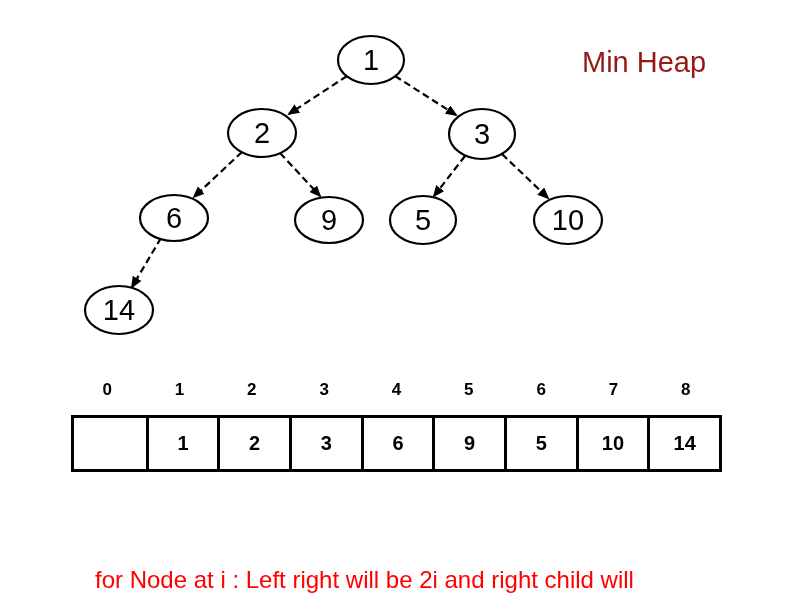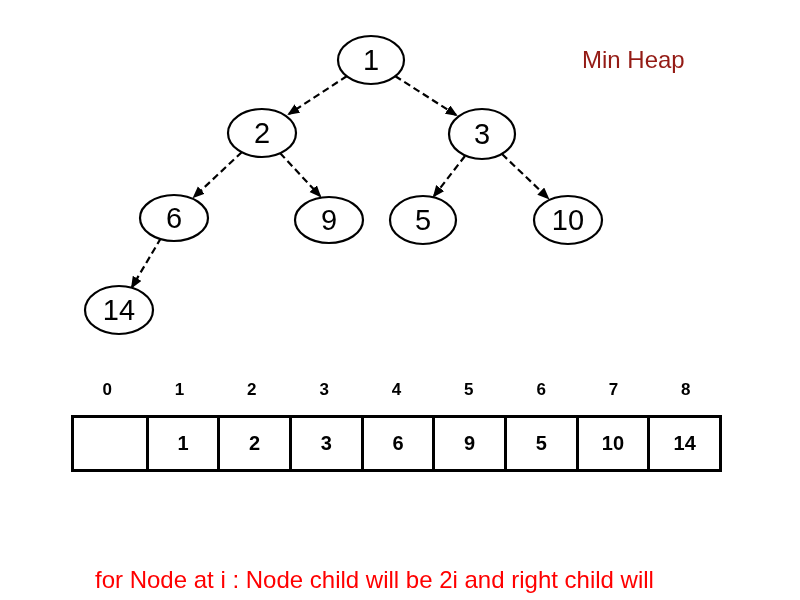--- a/index.html
+++ b/index.html
@@ -34,21 +34,21 @@
   .edge {
     fill: none;
     stroke: #000000;
     stroke-width: 2.2;
     stroke-dasharray: 7 4;
   }
   .heap-title {
     position: absolute;
     left: 582px;
     top: 46px;
-    font-size: 24px;
+    font-size: 29px;
     color: #941b15;
     white-space: nowrap;
   }
   .array-indices {
     position: absolute;
     left: 71px;
     top: 379px;
     width: 651px;
     height: 22px;
     display: grid;
@@ -175,17 +175,17 @@
     <div class="array-cell">2</div>
     <div class="array-cell">3</div>
     <div class="array-cell">6</div>
     <div class="array-cell">9</div>
     <div class="array-cell">5</div>
     <div class="array-cell">10</div>
     <div class="array-cell">14</div>
   </div>
 
   <div class="caption">
-    <div><span class="bright">for Node at i : Node child will be 2i and right child will</span></div>
+    <div><span class="bright">for Node at i : Left right will be 2i and right child will</span></div>
     
   </div>
 
 </div>
 
 </body></html>

